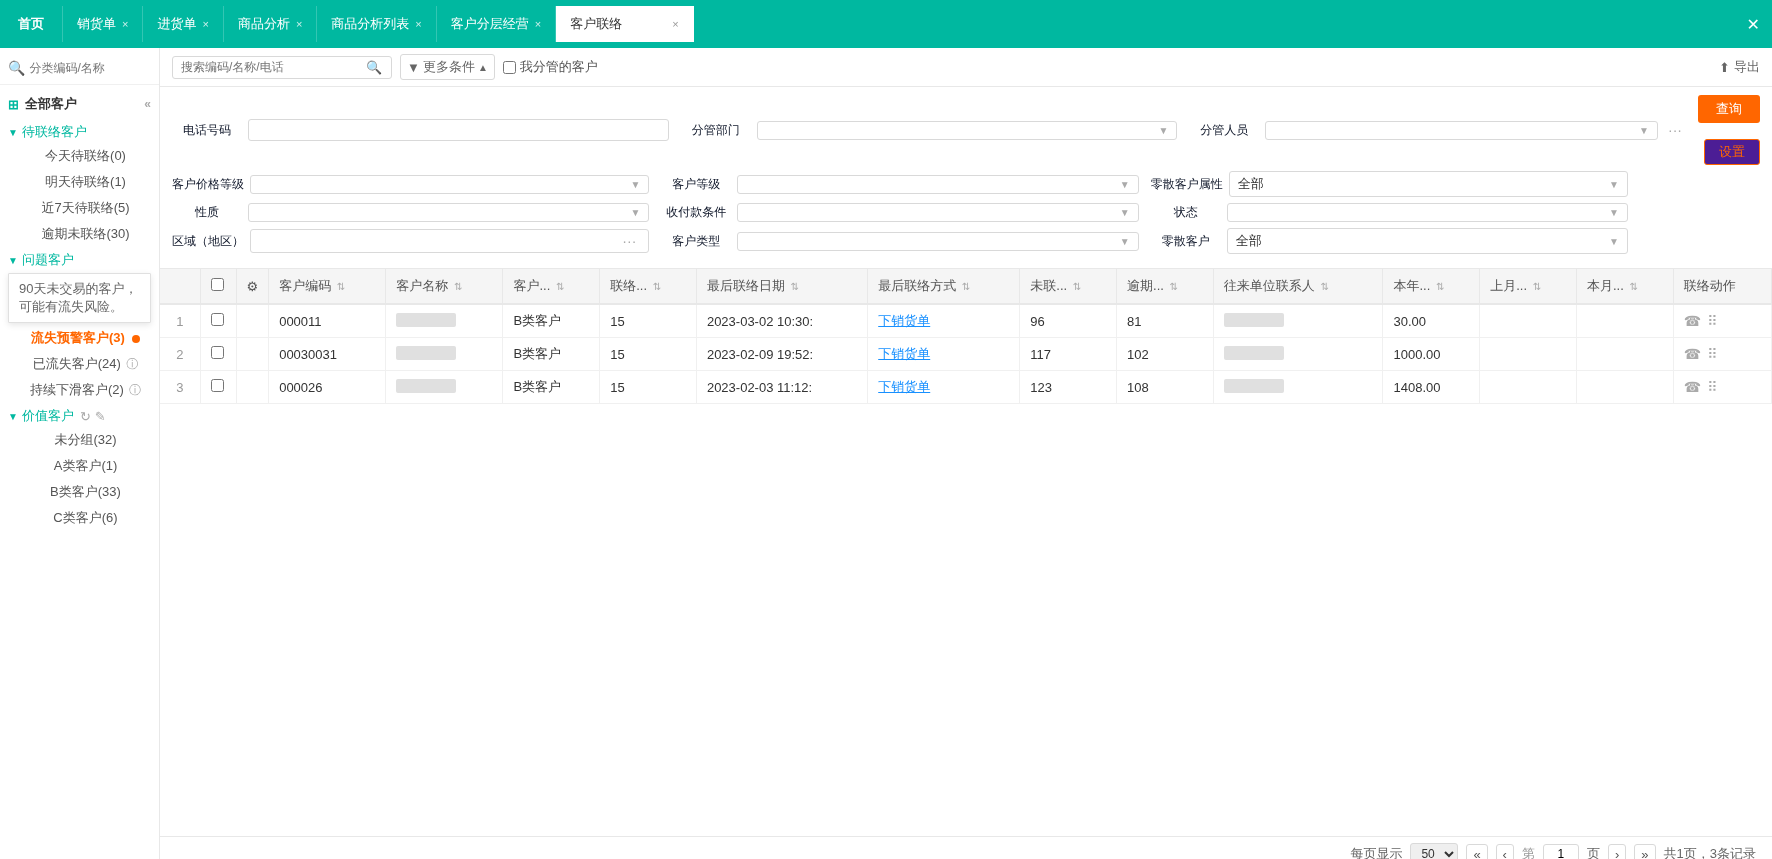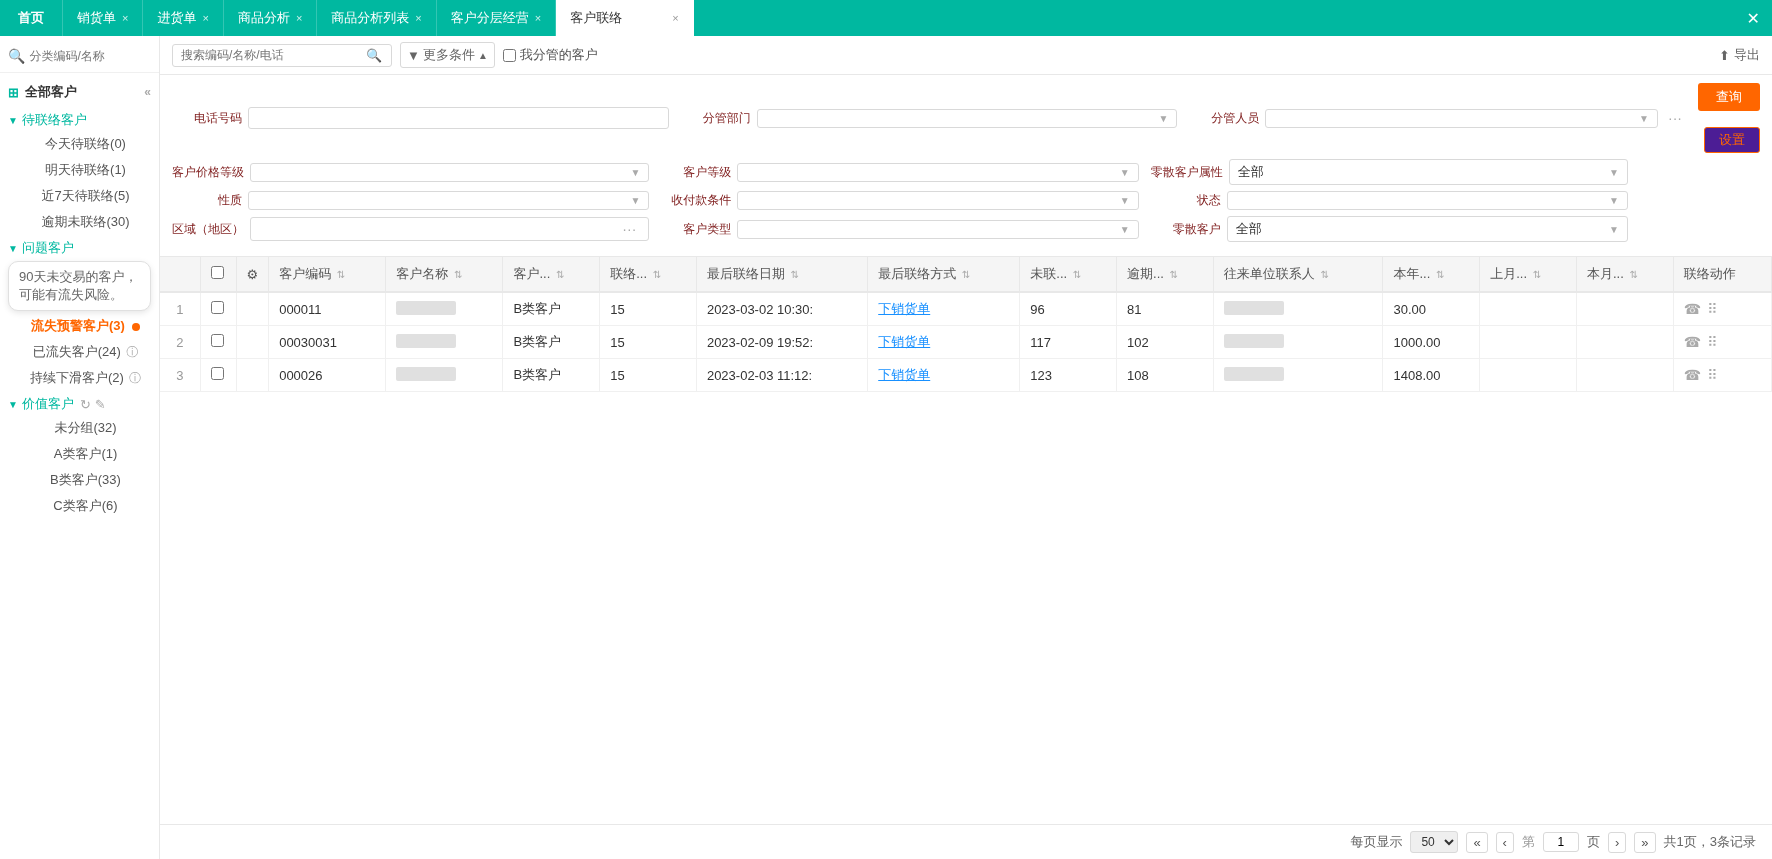--- a/index.html
+++ b/index.html
@@ -3,21 +3,21 @@
   <meta charset="utf-8">
   <style>
     * { box-sizing: border-box; margin: 0; padding: 0; font-family: 'Microsoft YaHei', Arial, sans-serif; font-size: 13px; }
     body { background: #f5f5f5; overflow: hidden; width: 1772px; height: 859px; }
 
     
     .tab-bar {
       background: #00b8a0;
       display: flex;
       align-items: center;
-      height: 36px;
+      height: 48px;
       padding-left: 0;
     }
     .tab-item {
       display: flex;
       align-items: center;
       padding: 0 14px;
       height: 36px;
       color: #fff;
       cursor: pointer;
       font-size: 13px;
@@ -104,21 +104,21 @@
     .sidebar-item.active {
       color: #ff6600;
       font-weight: bold;
     }
     .sidebar-item.active::before {
       content: '';
     }
     .tooltip-box {
       background: #fff;
       border: 1px solid #e0e0e0;
-      border-radius: 10px;
+      border-radius: 1px;
       padding: 6px 10px;
       font-size: 12px;
       color: #666;
       margin: 2px 8px;
       box-shadow: 0 2px 6px rgba(0,0,0,0.1);
     }
 
     
     .content-area {
       flex: 1;
@@ -195,25 +195,25 @@
       margin-bottom: 6px;
       gap: 12px;
     }
     .filter-field {
       display: flex;
       align-items: center;
       flex: 1;
       gap: 6px;
     }
     .filter-field label {
-      color: #7f1d1d;
+      color: #0f172a;
       font-size: 12px;
       white-space: nowrap;
       min-width: 70px;
-      text-align: right;
+      text-align: center;
     }
     .filter-field input, .filter-field .select-box {
       flex: 1;
       border: 1px solid #d9d9d9;
       border-radius: 3px;
       padding: 3px 8px;
       font-size: 12px;
       color: #333;
       background: #fff;
       display: flex;

